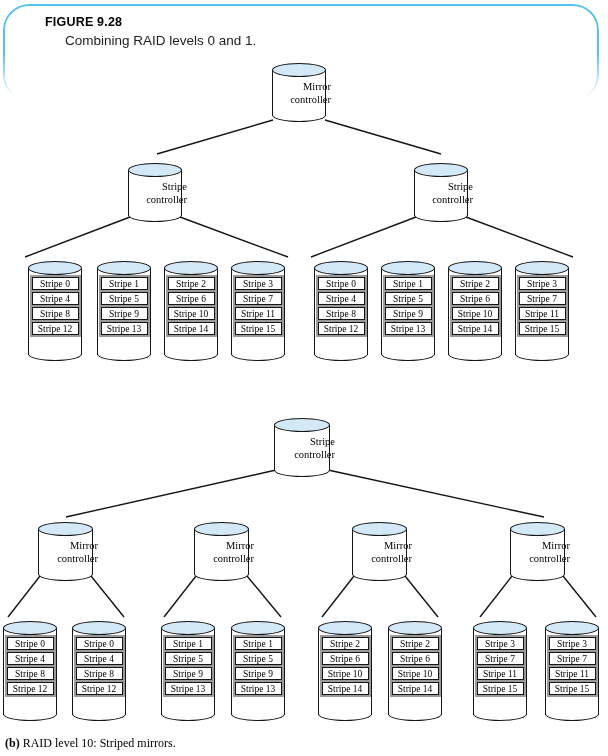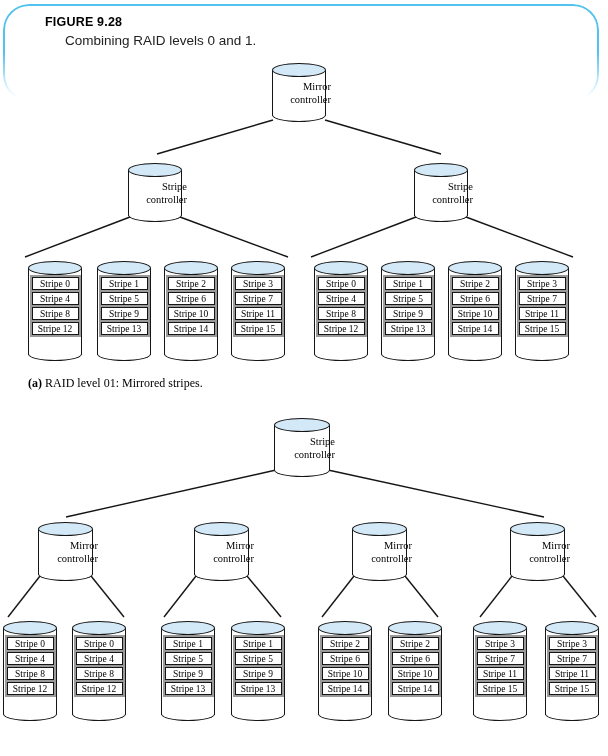--- a/index.html
+++ b/index.html
@@ -193,23 +193,20 @@
       <div class="foot"></div>
       <div class="band">
         <div class="cell">Stripe 3</div>
         <div class="cell">Stripe 7</div>
         <div class="cell">Stripe 11</div>
         <div class="cell">Stripe 15</div>
       </div>
       <div class="cap"></div>
     </div>
 
-  <div class="caption" style="left:28px;top:376px">
-    <b>(a)</b><span> RAID level 01: Mirrored stripes.</span>
-  </div>
 
   <div class="cyl" style="left:274px;top:418px;width:56px;height:59px">
     <div class="side"></div>
     <div class="foot"></div>
     <div class="cap"></div>
     <div class="clabel">Stripe controller</div>
   </div>
   <div class="cyl" style="left:38px;top:522px;width:55px;height:59px">
     <div class="side"></div>
     <div class="foot"></div>
@@ -317,14 +314,17 @@
       <div class="foot"></div>
       <div class="band">
         <div class="cell">Stripe 3</div>
         <div class="cell">Stripe 7</div>
         <div class="cell">Stripe 11</div>
         <div class="cell">Stripe 15</div>
       </div>
       <div class="cap"></div>
     </div>
 
+  <div class="caption" style="left:5px;top:736px">
+    <b>(b)</b><span> RAID level 10: Striped mirrors.</span>
+  </div>
 
 </div>
 
 </body></html>

